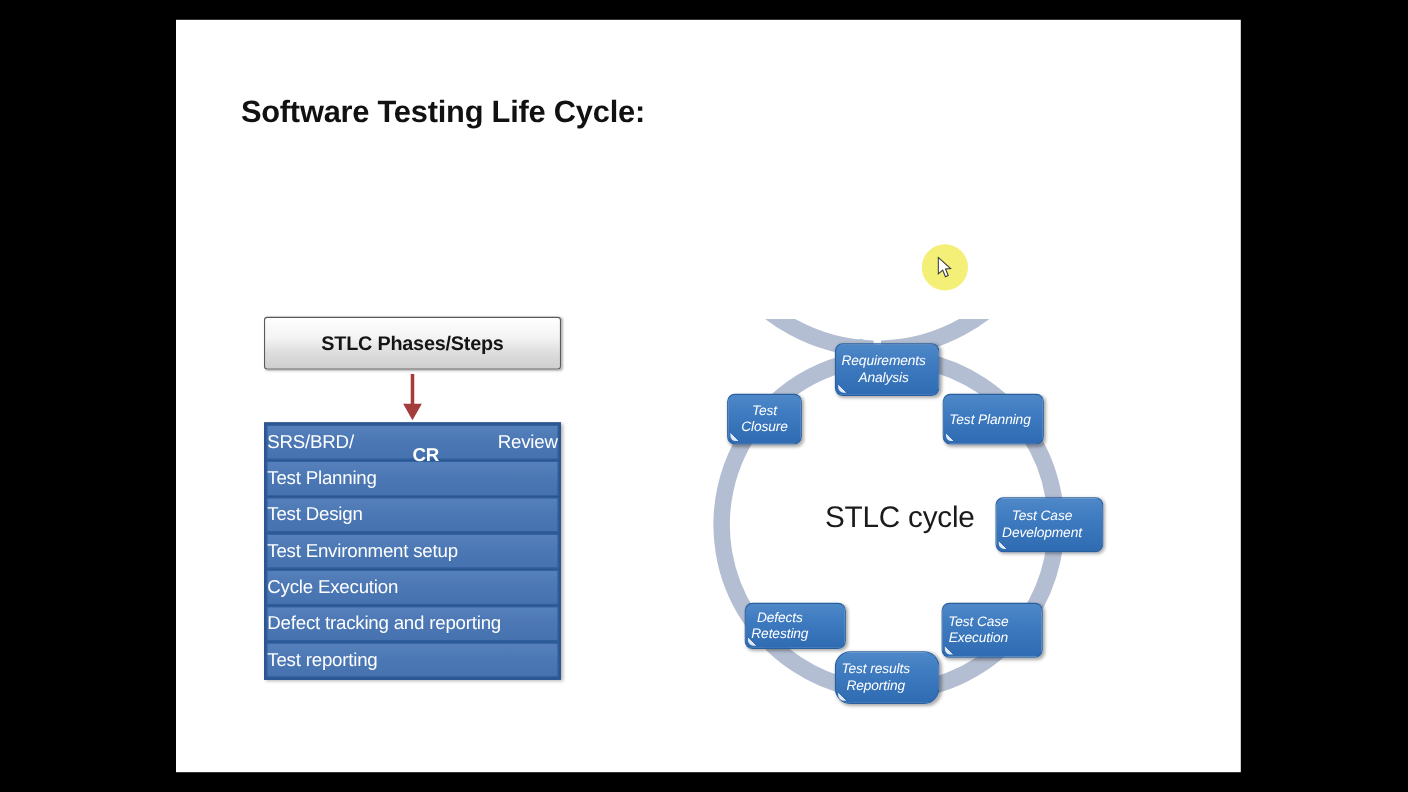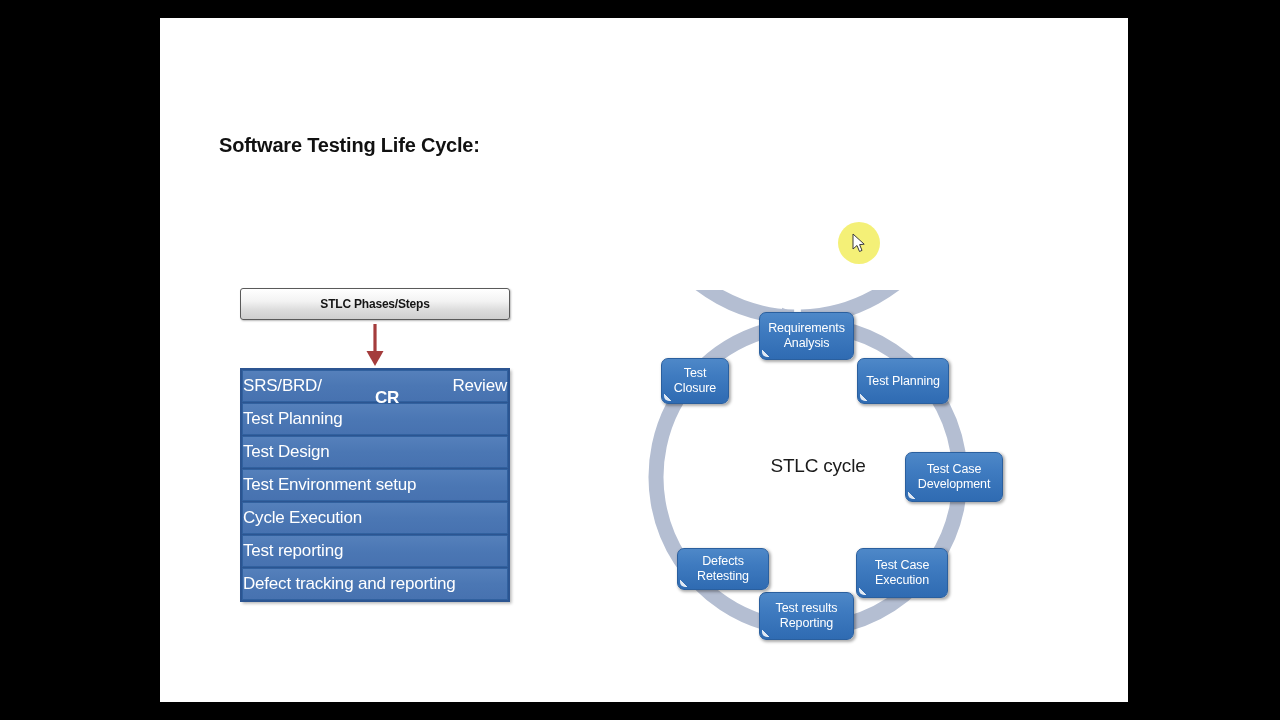--- a/index.html
+++ b/index.html
@@ -15,26 +15,25 @@
     position: absolute;
     left: 160px; top: 18px;
     width: 968px; height: 684px;
     background: #ffffff;
   }
 
   
   #page-title {
     position: absolute;
     left: 59px; top: 68px;
-    font-size: 20px;
+    font-size: 28px;
     font-weight: bold;
     color: #111111;
     letter-spacing: -0.2px;
     white-space: nowrap;
-    margin-top: 48px;
   }
 
   
   #intro-paragraph {
     position: absolute;
     left: 78px; top: 150px;
     width: 790px;
     font-size: 21.5px;
     line-height: 32px;
     color: #141414;
@@ -60,27 +59,27 @@
     pointer-events: none;
   }
 
   
   #phases-panel {
     position: absolute;
     left: 80px; top: 270px;
     width: 270px;
   }
   #phases-header {
-    width: 270px; height: 32px;
+    width: 270px; height: 48px;
     border: 1px solid #5a5a5a;
     border-radius: 3px;
     background: linear-gradient(to bottom, #ffffff 0%, #f3f3f3 40%, #dcdcdc 70%, #cfcfcf 100%);
     box-shadow: 1px 1px 2px rgba(0,0,0,0.28);
     display: flex; align-items: center; justify-content: center;
-    font-size: 12px; font-weight: bold; color: #151515;
+    font-size: 18px; font-weight: bold; color: #151515;
     letter-spacing: -0.2px;
   }
   #phases-arrow {
     position: relative;
     width: 270px; height: 48px;
   }
   #phases-arrow svg { position: absolute; left: 118px; top: 2px; }
 
   #phases-list {
     width: 270px;
@@ -107,54 +106,55 @@
     left: 448px; top: 272px;
     width: 420px; height: 360px;
   }
   #cycle-ring { position: absolute; left: 0; top: 0; }
 
   #cycle-center-label {
     position: absolute;
     left: 110px; top: 165px;
     width: 200px;
     text-align: center;
-    font-size: 19px;
+    font-size: 27px;
     color: #1b1b1b;
     letter-spacing: -0.2px;
   }
 
   .cycle-node {
     position: absolute;
     background: linear-gradient(to bottom, #4e88c8 0%, #3f7bc0 38%, #2f6bb2 100%);
     border: 1px solid #2a5f9e;
     border-radius: 7px;
     box-shadow: 1.5px 1.5px 3px rgba(0,0,0,0.33);
     color: #ffffff;
     font-size: 12.5px;
     line-height: 15px;
     text-align: center;
-    display: flex; align-items: center; justify-content: center;
+    display: flex; align-items: center; 
     letter-spacing: -0.1px;
     padding: 20px 5px;
+    font-style: italic;
   }
   
   .cycle-node::after {
     content: "";
     position: absolute;
     left: 2px; bottom: 2px;
     width: 8px; height: 8px;
     background: linear-gradient(45deg, rgba(255,255,255,0.85) 0%, rgba(255,255,255,0.85) 45%, rgba(255,255,255,0) 46%);
     border-radius: 0 0 0 5px;
   }
 
   #node-requirements   { left: 151px; top: 22px;  width: 95px; height: 48px; }
   #node-test-planning  { left: 249px; top: 68px;  width: 92px; height: 46px; }
   #node-tc-development { left: 297px; top: 162px; width: 98px; height: 50px; }
   #node-tc-execution   { left: 248px; top: 258px; width: 92px; height: 50px; }
-  #node-test-results   { left: 151px; top: 302px; width: 95px; height: 48px; }
+  #node-test-results   { left: 151px; top: 302px; width: 95px; height: 48px; border-radius: 14px; }
   #node-defects        { left: 69px;  top: 258px; width: 92px; height: 42px; }
   #node-regression     { left: 5px;   top: 162px; width: 95px; height: 50px; }
   #node-test-closure   { left: 53px;  top: 68px;  width: 68px; height: 46px; }
 
   
   #bottom-artifact {
     position: absolute;
     left: 643px; top: 694px;
     width: 26px; height: 8px;
     background: rgba(0,0,0,0.06);
@@ -191,24 +191,24 @@
       <div class="phase-row">
         <span>Test Design</span>
       </div>
       <div class="phase-row">
         <span>Test Environment setup</span>
       </div>
       <div class="phase-row">
         <span>Cycle Execution</span>
       </div>
       <div class="phase-row">
+        <span>Defect tracking and reporting</span>
+      </div>
+      <div class="phase-row">
         <span>Test reporting</span>
-      </div>
-      <div class="phase-row">
-        <span>Defect tracking and reporting</span>
       </div>
     </div>
   </div>
 
   <div id="cycle-diagram">
 
     <svg id="cycle-ring" width="420" height="360" viewBox="0 0 420 360">
 
       <path d="M 186 27
                A 160 160 0 1 1 193 27" fill="none" stroke="#b4bed2" stroke-width="15" transform="translate(11,160) translate(-11,-160)"></path>

